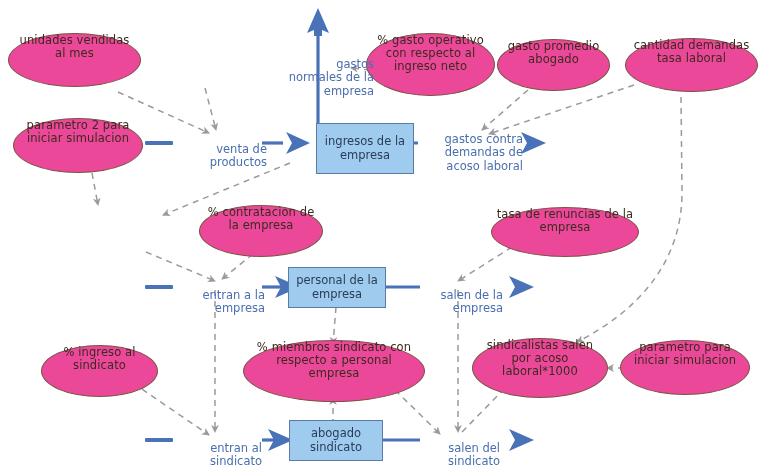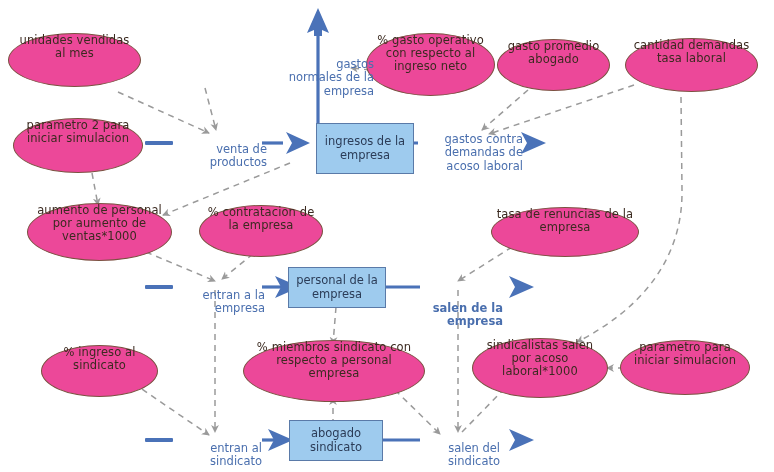--- a/index.html
+++ b/index.html
@@ -200,25 +200,20 @@
   <div class="node-ellipse" style="left:625px;top:38px;width:133px;height:54px;">
     <span class="lbl">cantidad demandas
 tasa laboral</span>
   </div>
 
   <div class="node-ellipse" style="left:13px;top:118px;width:130px;height:55px;">
     <span class="lbl">parametro 2 para
 iniciar simulacion</span>
   </div>
 
-  <div class="node-ellipse" style="left:27px;top:203px;width:145px;height:58px;">
-    <span class="lbl">aumento de personal
-por aumento de
-ventas*1000</span>
-  </div>
 
   <div class="node-ellipse" style="left:199px;top:205px;width:124px;height:52px;">
     <span class="lbl">% contratacion de
 la empresa</span>
   </div>
 
   <div class="node-ellipse" style="left:491px;top:207px;width:148px;height:50px;">
     <span class="lbl">tasa de renuncias de la
 empresa</span>
   </div>
@@ -260,21 +255,21 @@
     <span>gastos contra
 demandas de
 acoso laboral</span>
   </div>
 
   <div class="flow-label" style="left:179px;top:275px;width:86px;">
     <span>entran a la
 empresa</span>
   </div>
 
-  <div class="flow-label" style="left:417px;top:288px;width:86px;font-weight:bold;">
+  <div class="flow-label" style="left:417px;top:275px;width:86px;">
     <span>salen de la
 empresa</span>
   </div>
 
   <div class="flow-label" style="left:180px;top:428px;width:82px;">
     <span>entran al
 sindicato</span>
   </div>
 
   <div class="flow-label" style="left:418px;top:428px;width:82px;">

